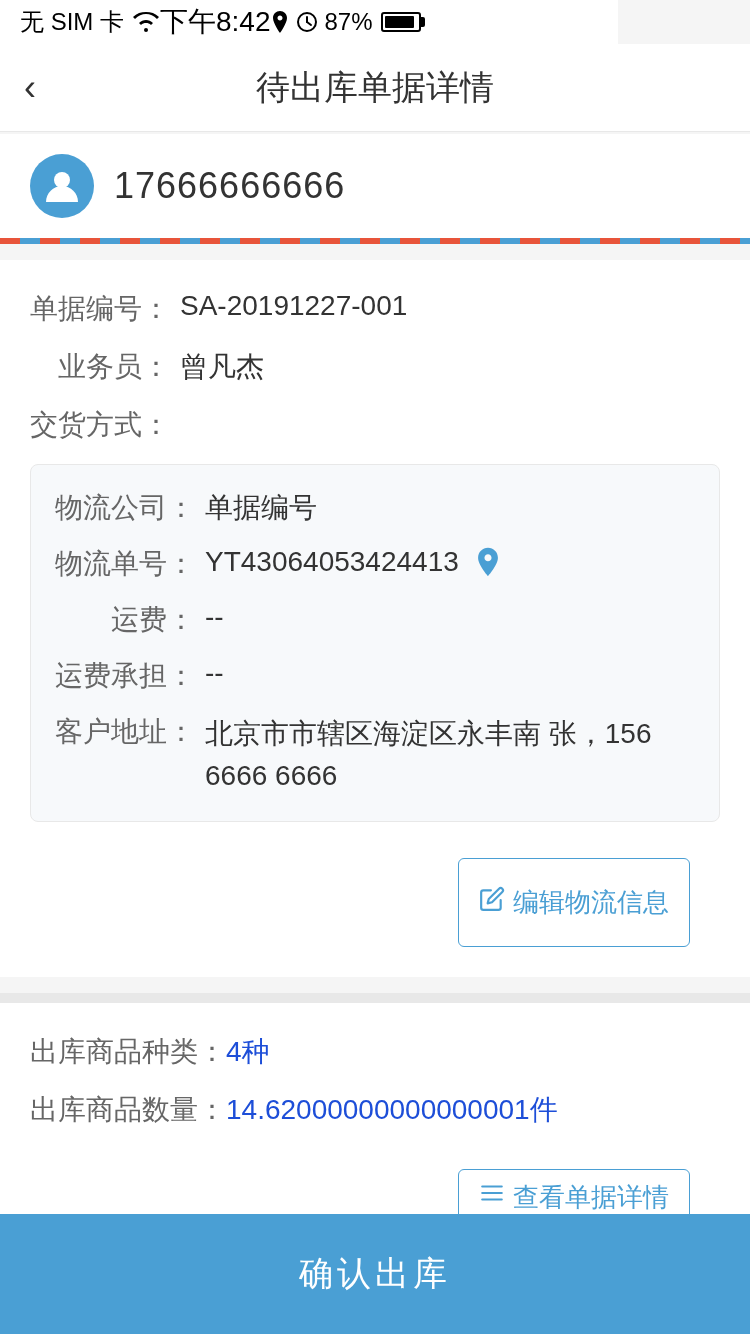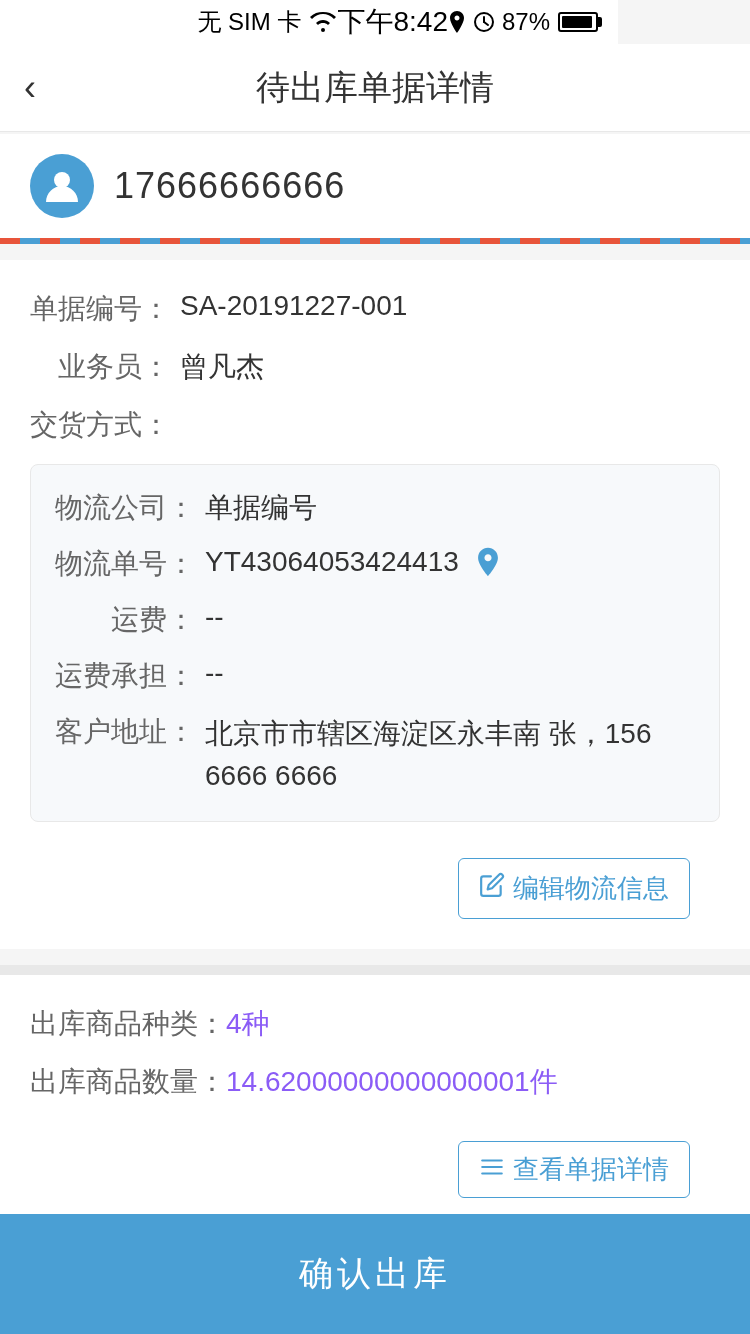--- a/index.html
+++ b/index.html
@@ -14,21 +14,21 @@
       position: relative;
     }
 
     
     .status-bar {
       width: 618px;
       height: 44px;
       background: #fff;
       display: flex;
       align-items: center;
-      justify-content: flex-end;
+      justify-content: flex-start;
       padding: 0 20px;
       font-size: 24px;
       color: #000;
     }
     .status-bar-left {
       display: flex;
       align-items: center;
       gap: 8px;
     }
     .status-bar-center {
@@ -195,21 +195,21 @@
 
     
     .edit-btn-row {
       display: flex;
       justify-content: flex-end;
       padding: 20px 30px 0 30px;
     }
     .edit-btn {
       border: 1px solid #4a9fd4;
       border-radius: 6px;
-      padding: 12px 20px;
+      padding: 26px 20px;
       color: #4a9fd4;
       font-size: 26px;
       display: flex;
       align-items: center;
       gap: 8px;
       background: #fff;
       cursor: pointer;
     }
 
     
@@ -232,38 +232,38 @@
       margin-bottom: 20px;
       font-size: 28px;
     }
     .goods-row:last-child { margin-bottom: 0; }
     .goods-label {
       color: #666;
       min-width: 170px;
       flex-shrink: 0;
     }
     .goods-value {
-      color: #8b5cf6;
+      color: #1d4ed8;
       flex: 1;
     }
 
     
     .view-btn-row {
       display: flex;
       justify-content: flex-end;
       padding: 20px 30px 0 30px;
     }
     .view-btn {
       border: 1px solid #4a9fd4;
       border-radius: 6px;
       padding: 10px 20px;
       color: #4a9fd4;
       font-size: 26px;
       display: flex;
-      align-items: flex-end;
+      align-items: flex-start;
       gap: 8px;
       background: #fff;
       cursor: pointer;
     }
 
     
     .bottom-spacer {
       height: 200px;
       background: #f5f5f5;
     }

